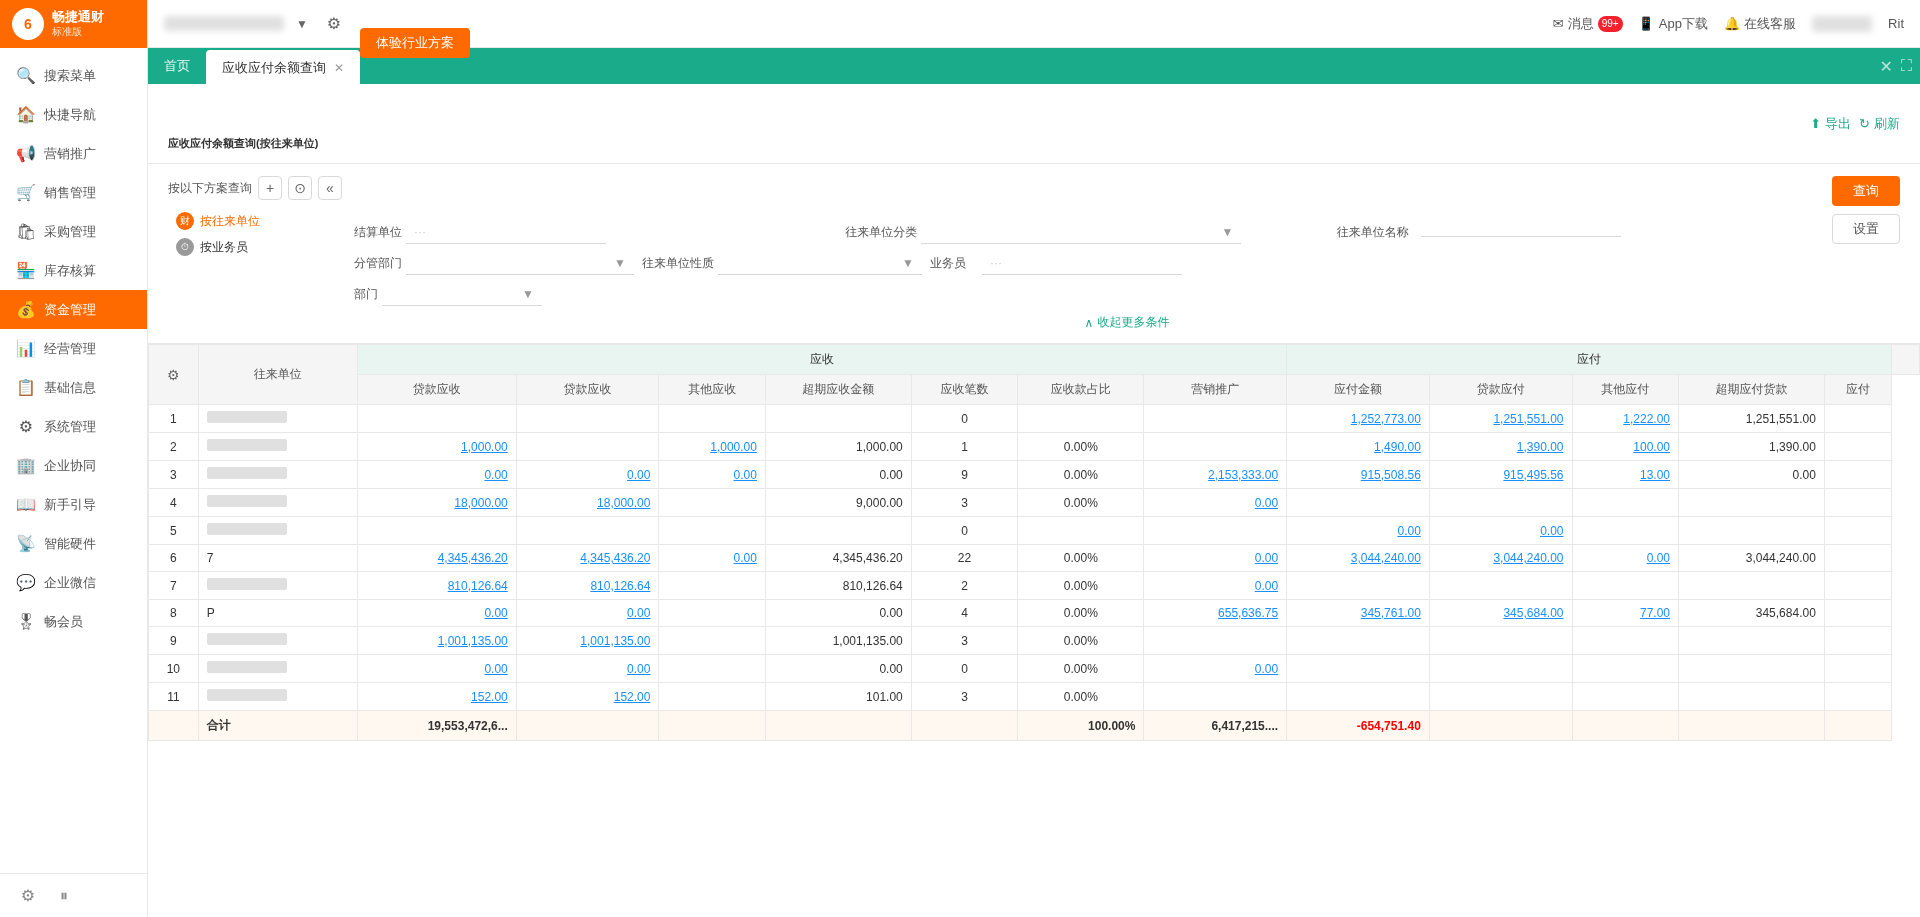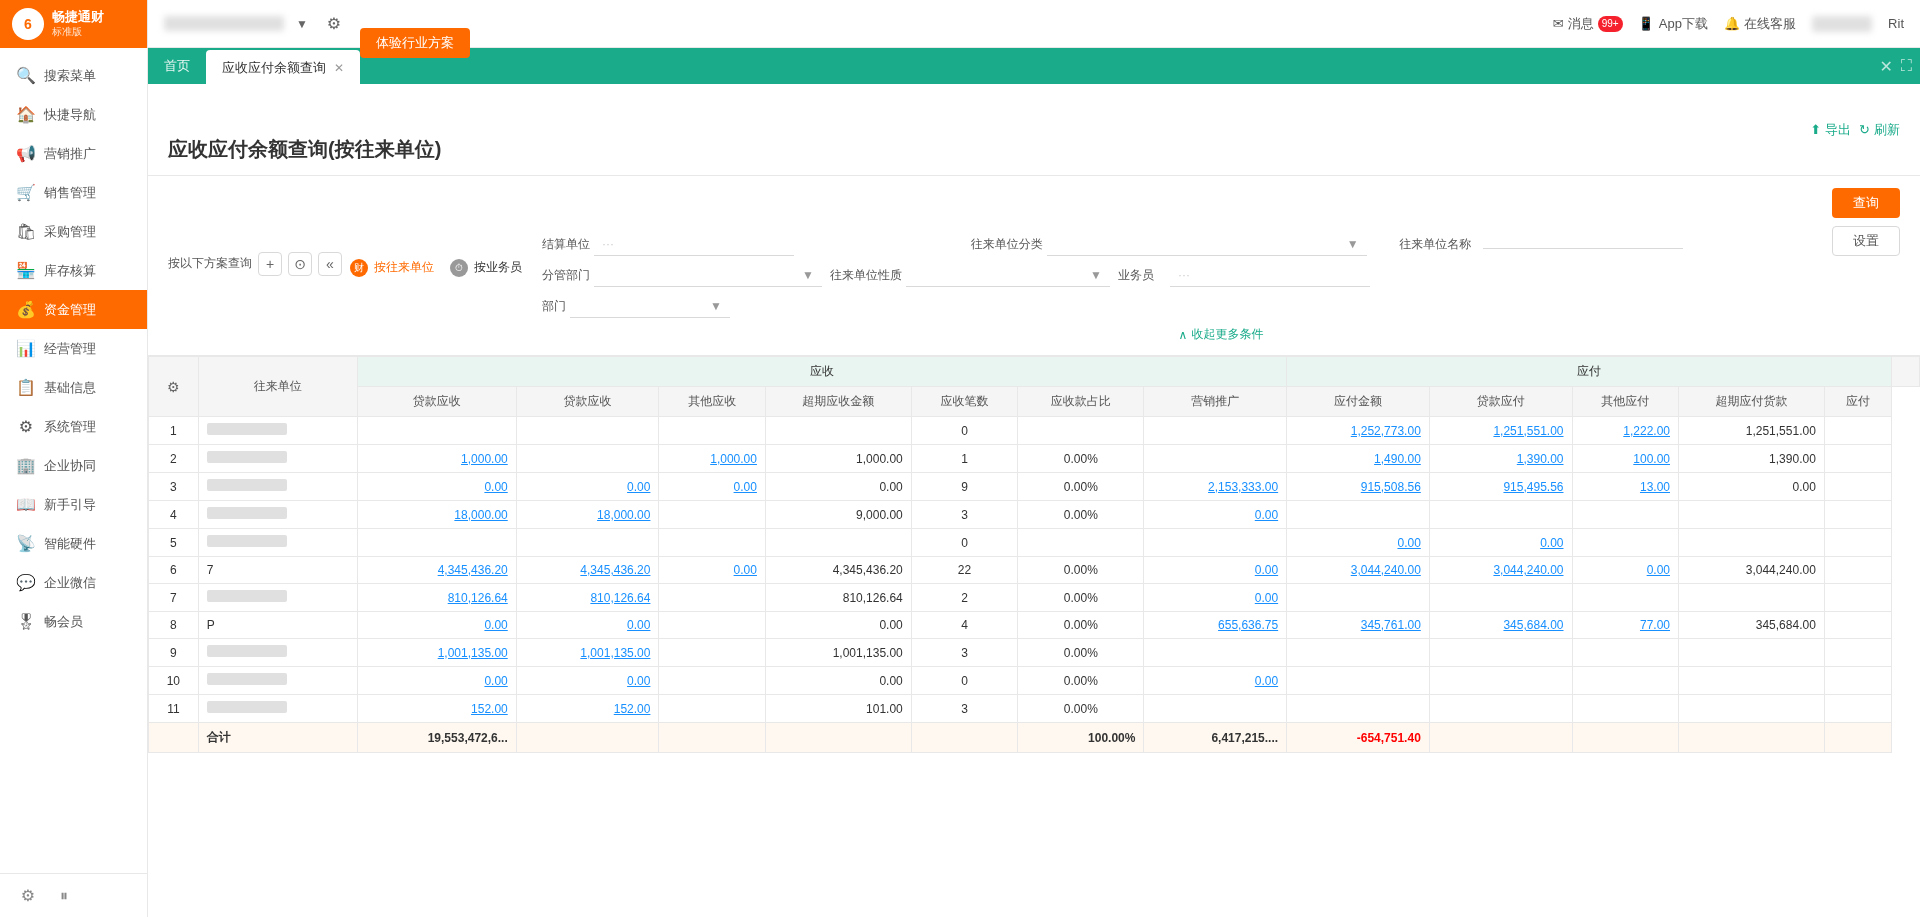--- a/index.html
+++ b/index.html
@@ -71,21 +71,21 @@
 
     
     .main {
       position: fixed; left: 148px; top: 84px; right: 0; bottom: 0;
       background: #f5f5f5; overflow: hidden; display: flex; flex-direction: column;
     }
     .page-header {
       background: #fff; padding: 12px 20px; display: flex; align-items: center; justify-content: space-between;
       border-bottom: 1px solid #e8e8e8;
     }
-    .page-title { font-size: 20px; font-weight: bold; color: #333; margin-top: 40px; }
+    .page-title { font-size: 11px; font-weight: bold; color: #333; margin-top: 40px; }
     .page-actions { display: flex; gap: 8px; }
     .page-action-btn { color: #1aab8a; cursor: pointer; font-size: 13px; display: flex; align-items: center; gap: 4px; }
 
     
     .filter-area {
       background: #fff; padding: 12px 20px 8px; border-bottom: 1px solid #e8e8e8;
     }
     .filter-input {
       flex: 1; max-width: 200px; border-bottom: 1px solid #d9d9d9; padding: 4px 8px;
       font-size: 12px; display: flex; align-items: center; justify-content: space-between; cursor: pointer;
@@ -260,21 +260,21 @@
       <div class="page-action-btn">
         <span>↻</span>
         <span>刷新</span>
       </div>
     </div>
   </div>
 
   <div class="filter-area">
     <div style="display:flex; gap:12px;">
 
-      <div style="display:flex; min-width:160px;">
+      <div style="display:flex; flex-direction:column; min-width:160px;">
         <div style="display:flex; align-items:center; gap:6px; margin-bottom:8px;">
           <span style="font-size:12px;color:#555;">按以下方案查询</span>
           <div class="tool-btn">+</div>
           <div class="tool-btn">⊙</div>
           <div class="tool-btn">«</div>
         </div>
         <div class="scheme-item active">
           <div class="scheme-icon">财</div>
           <span>按往来单位</span>
         </div>

